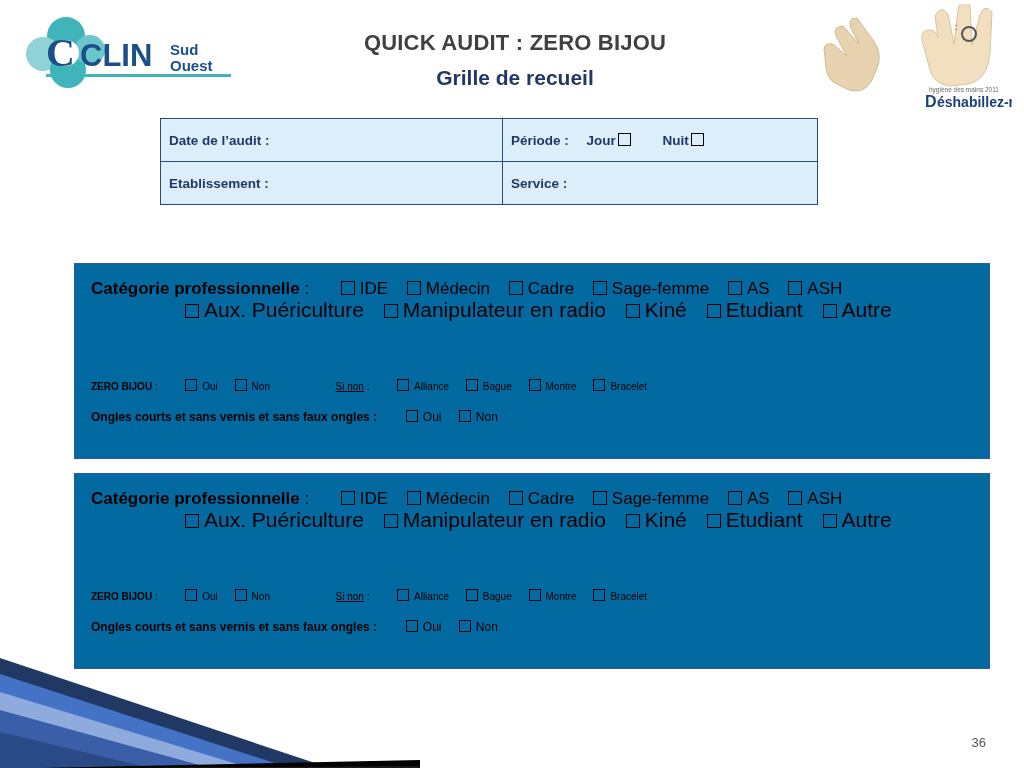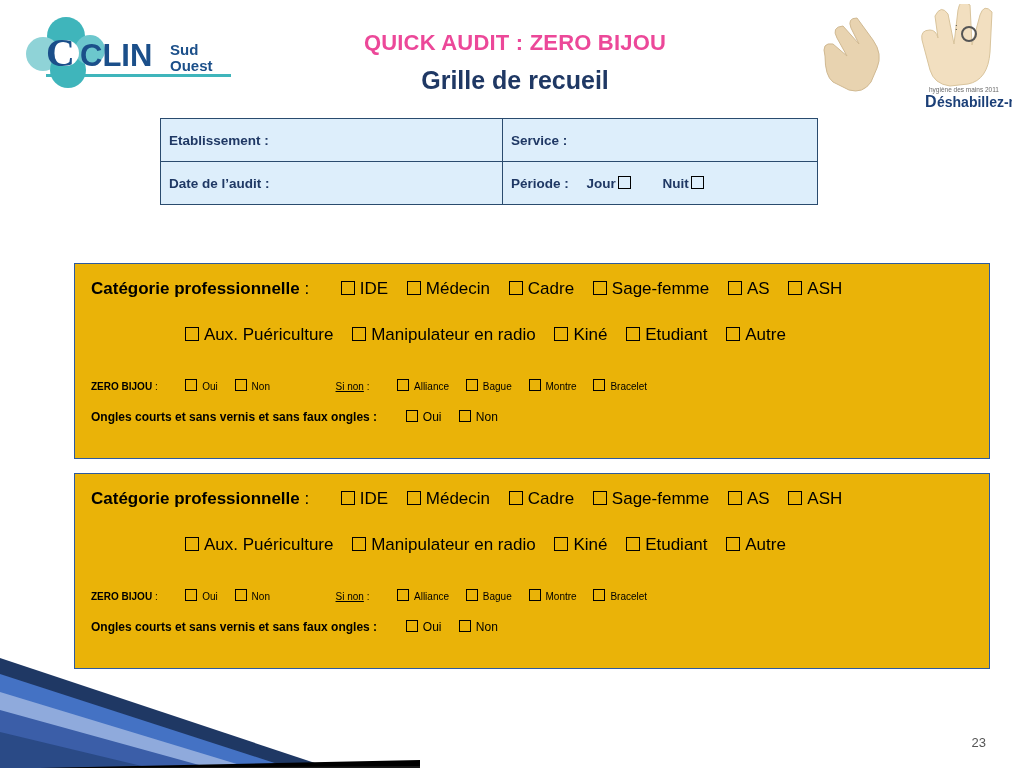--- a/index.html
+++ b/index.html
@@ -28,25 +28,25 @@
   .title-block {
     position: absolute;
     left: 250px;
     top: 30px;
     width: 530px;
     text-align: center;
   }
   .title-main {
     font-size: 22px;
     font-weight: bold;
-    color: #ec4899;
+    color: #404040;
     letter-spacing: .2px;
   }
   .title-sub {
-    font-size: 25px;
+    font-size: 21px;
     font-weight: bold;
     color: #1f3864;
     margin-top: 10px;
   }
 
   .hand-logo {
     position: absolute;
     right: 12px;
     top: 4px;
     width: 195px;
@@ -84,31 +84,31 @@
   .periode-label { margin-right: 14px; }
   .jour-nuit { margin-right: 26px; }
 
   
   .block {
     position: absolute;
     left: 74px;
     width: 916px;
     border: 1.3px solid #2c5aa0;
     box-sizing: border-box;
-    background: #eab308;
+    background: #0369a1;
   }
   #block1 { top: 263px; height: 196px; }
   #block2 { top: 473px; height: 196px; }
 
   .line {
     position: absolute;
     white-space: nowrap;
   }
   .l-cat    { left: 16px; top: 15px;  font-size: 17px; }
-  .l-cat2   { left: 110px; top: 61px; font-size: 17px; }
+  .l-cat2   { left: 110px; top: 34px; font-size: 21px; }
   .l-zb     { left: 16px; top: 115px; font-size: 10px; }
   .l-ongles { left: 16px; top: 146px; font-size: 12px; }
 
   .bold { font-weight: bold; }
   .u { text-decoration: underline; }
 
   .opt {
     display: inline-block;
     margin-right: 14px;
   }
@@ -186,34 +186,34 @@
     <text x="112" y="88" font-family="Liberation Sans, sans-serif" font-size="6.5" fill="#6b6b6b">hygiène des mains 2011</text>
     <text x="108" y="103" font-family="Liberation Sans, sans-serif" font-size="16" font-weight="bold" fill="#1b3f77">D</text>
     <text x="120" y="103" font-family="Liberation Sans, sans-serif" font-size="14" font-weight="bold" fill="#1b3f77">éshabillez-moi</text>
   </svg>
 </div>
 
 <table class="id-table">
   <tbody>
       <tr>
     <td class="left">
-      <span>Etablissement :</span>
-    </td>
-    <td class="right">
-      <span>Service :</span>
-    </td>
-  </tr>
-  <tr>
-    <td class="left">
       <span>Date de l’audit :</span>
     </td>
     <td class="right">
       <span class="periode-label">Période :</span>
       <span class="jour-nuit"><span>Jour</span><span class="cb"></span></span>
       <span><span>Nuit</span><span class="cb"></span></span>
+    </td>
+  </tr>
+  <tr>
+    <td class="left">
+      <span>Etablissement :</span>
+    </td>
+    <td class="right">
+      <span>Service :</span>
     </td>
   </tr>
 </tbody>
   </table>
 
 <div class="block" id="block1">
 
   <div class="line l-cat">
     <span class="bold">Catégorie professionnelle</span>
     <span>:</span>
@@ -309,13 +309,13 @@
     <polygon points="0,10 330,120 0,120" fill="#1f3864"></polygon>
     <polygon points="0,26 290,120 0,120" fill="#4472c4"></polygon>
     <polygon points="0,44 250,120 0,120" fill="#8faadc"></polygon>
     <polygon points="0,62 210,120 0,120" fill="#3b5ea8"></polygon>
     <polygon points="0,84 150,120 0,120" fill="#2a4a86"></polygon>
     <polygon points="40,120 420,120 420,112" fill="#000000"></polygon>
     <polygon points="60,120 420,120 420,118" fill="#1a1a1a"></polygon>
   </svg>
 </div>
 
-<div class="page-num">23</div>
+<div class="page-num">36</div>
 
 </body></html>

